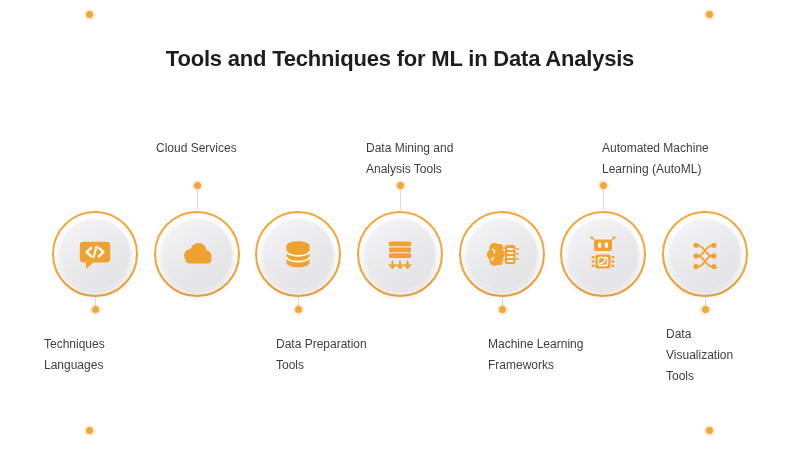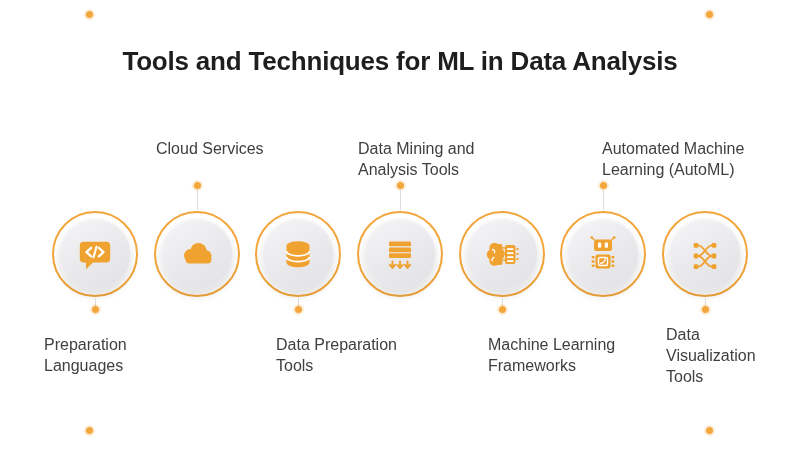--- a/index.html
+++ b/index.html
@@ -2,25 +2,25 @@
 <html style="--accent: #F2A63C; --icon: #F0A231; --title-text: #1E1E20; --label-text: #3F3F41; --inner-circle: #E9E9EC; --connector-line: #DCDCDC;"><head>
 <meta charset="utf-8">
 <style>
   html,body{margin:0;padding:0;background:#fff;}
   .canvas{
     position:relative;width:800px;height:450px;background:#ffffff;overflow:hidden;
     font-family:"Liberation Sans",sans-serif;
   }
   .title{
     position:absolute;top:46px;left:0;right:0;text-align:center;
-    font-size:26px;font-weight:700;letter-spacing:-0.2px;
+    font-size:22px;font-weight:700;letter-spacing:-0.2px;
     color:var(--title-text,#1E1E20);
   }
   .label{
-    position:absolute;font-size:16px;line-height:21px;
+    position:absolute;font-size:12px;line-height:21px;
     color:var(--label-text,#3F3F41);white-space:pre-line;text-align:left;
   }
   .circle{
     position:absolute;top:211px;width:82px;height:82px;border-radius:50%;
     border:2px solid var(--accent,#F2A63C);background:#ffffff;
   }
   .inner{
     position:absolute;left:5px;top:5px;width:72px;height:72px;border-radius:50%;
     background:linear-gradient(150deg,#f6f6f8 0%,var(--inner-circle,#E9E9EC) 55%,#e2e2e6 100%);
     box-shadow:0 6px 9px rgba(0,0,0,.12), inset 0 1px 2px rgba(255,255,255,.85);
@@ -61,21 +61,21 @@
         <svg width="38" height="38" viewBox="0 0 40 40">
           <path fill="currentColor" d="M8 7h24a4 4 0 0 1 4 4v14a4 4 0 0 1-4 4H18l-7.5 7v-7H8a4 4 0 0 1-4-4V11a4 4 0 0 1 4-4z"></path>
           <path d="M16 13.5 11 18l5 4.5" fill="none" stroke="#fff" stroke-width="2.4" stroke-linecap="round" stroke-linejoin="round"></path>
           <path d="M24 13.5 29 18l-5 4.5" fill="none" stroke="#fff" stroke-width="2.4" stroke-linecap="round" stroke-linejoin="round"></path>
           <path d="M21.5 12.5 18.5 23.5" fill="none" stroke="#fff" stroke-width="2.2" stroke-linecap="round"></path>
         </svg>
       </div>
     </div>
     <span class="vline" style="left:94.5px;top:298px;height:8px"></span>
     <span class="sdot" style="left:91.5px;top:306px"></span>
-    <div class="label" style="left:44px;top:334px">Preparation
+    <div class="label" style="left:44px;top:334px">Techniques
 Languages</div>
   </div>
 
   <div>
     <div class="label" style="left:156px;top:138px">Cloud Services</div>
     <span class="sdot" style="left:193.5px;top:182px"></span>
     <span class="vline" style="left:196.5px;top:189px;height:21px"></span>
     <div class="circle" style="left:154px">
       <div class="inner">
         <svg width="40" height="40" viewBox="0 0 40 40">
@@ -102,21 +102,21 @@
         </svg>
       </div>
     </div>
     <span class="vline" style="left:297.5px;top:298px;height:8px"></span>
     <span class="sdot" style="left:294.5px;top:306px"></span>
     <div class="label" style="left:276px;top:334px">Data Preparation
 Tools</div>
   </div>
 
   <div>
-    <div class="label" style="left:358px;top:138px">Data Mining and
+    <div class="label" style="left:366px;top:138px">Data Mining and
 Analysis Tools</div>
     <span class="sdot" style="left:396.5px;top:182px"></span>
     <span class="vline" style="left:399.5px;top:189px;height:21px"></span>
     <div class="circle" style="left:357px">
       <div class="inner">
         <svg width="40" height="40" viewBox="0 0 40 40">
           <g fill="currentColor">
             <rect x="9" y="7.5" width="22" height="4.8" rx="1"></rect>
             <rect x="9" y="13.4" width="22" height="4.8" rx="1"></rect>
             <rect x="9" y="19.3" width="22" height="4.8" rx="1"></rect>

